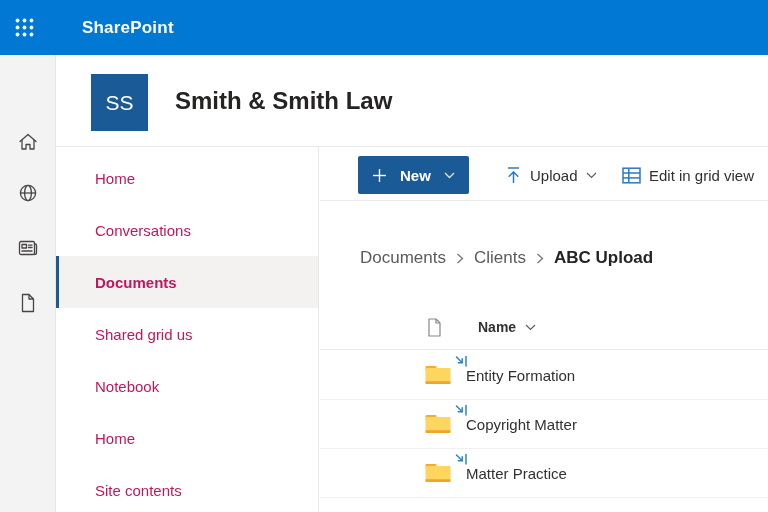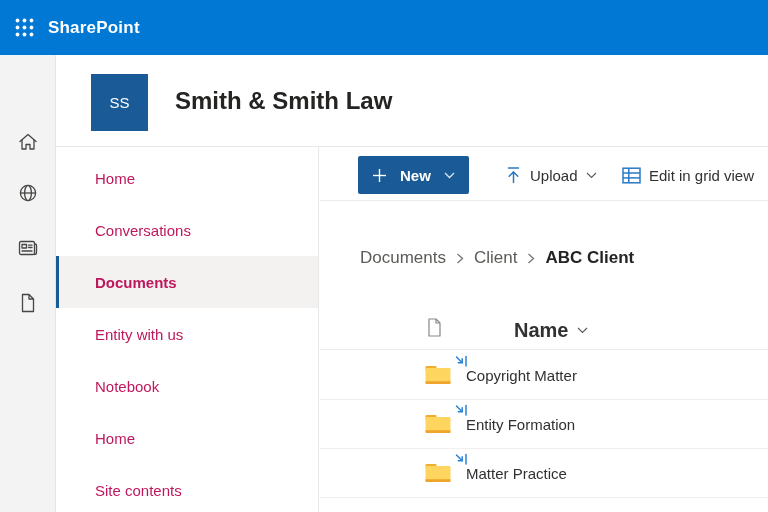--- a/index.html
+++ b/index.html
@@ -7,29 +7,29 @@
   body {
     position:relative; overflow:hidden; background:#fff;
     font-family:"Liberation Sans","DejaVu Sans",sans-serif;
     color:#323130; -webkit-font-smoothing:antialiased;
   }
   svg { display:block; }
 
   
   .topbar { position:absolute; left:0; top:0; width:768px; height:55px; background:#0078d4; display:flex; align-items:center; }
   .waffle-btn { width:48px; height:55px; display:flex; align-items:center; justify-content:center; background:transparent; border:none; cursor:pointer; }
-  .sp-title { color:#fff; font-size:17px; font-weight:700; margin-left:0; letter-spacing:.2px; cursor:pointer; }
+  .sp-title { color:#fff; font-size:17px; font-weight:700; margin-left:34px; letter-spacing:.2px; cursor:pointer; }
 
   
   .rail { position:absolute; left:0; top:55px; width:56px; height:457px; background:#f3f3f3; border-right:1px solid #e5e5e5; }
   .rail-btn { position:absolute; left:18px; width:20px; height:20px; background:transparent; border:none; cursor:pointer; padding:0; }
 
   
   .site-logo { position:absolute; left:91px; top:74px; width:57px; height:57px; background:#1a5a96; color:#fff;
-               display:flex; align-items:center; justify-content:center; font-size:15px; font-weight:400; cursor:pointer; }
+               display:flex; align-items:center; justify-content:center; font-size:21px; font-weight:400; cursor:pointer; }
   .site-title { position:absolute; left:175px; top:87px; font-size:24px; font-weight:700; color:#252423; }
   .header-divider { position:absolute; left:56px; top:146px; width:712px; height:1px; background:#e8e8e8; }
 
   
   .nav { position:absolute; left:56px; top:147px; width:263px; height:365px; background:#fff; border-right:1px solid #e8e8e8; padding-top:5px; }
   .nav-item { height:52px; display:flex; align-items:center; padding-left:36px; border-left:3px solid transparent;
               font-size:15px; color:#be185d; cursor:pointer; }
   .nav-item.selected { background:#f3f2f1; border-left-color:#1a5a96; font-weight:700; }
 
   
@@ -42,21 +42,21 @@
              font-size:15px; color:#323130; cursor:pointer; font-family:inherit; white-space:nowrap; }
   .upload-btn { left:185px; }
   .grid-btn { left:302px; }
 
   .breadcrumb { position:absolute; left:40px; top:101px; display:flex; align-items:center; gap:10px; font-size:17px; }
   .crumb { color:#5d5b58; cursor:pointer; }
   .crumb.current { color:#252423; font-weight:700; cursor:default; }
 
   .list-header { position:absolute; left:0; top:160px; width:448px; height:43px; border-bottom:1px solid #edebe9; }
   .list-header .hdr-icon { position:absolute; left:107px; top:11px; }
-  .hdr-name { position:absolute; left:158px; top:12px; display:flex; align-items:center; gap:9px; font-size:20px; font-weight:700; color:#323130; cursor:pointer;margin-left:36px; }
+  .hdr-name { position:absolute; left:158px; top:12px; display:flex; align-items:center; gap:9px; font-size:14px; font-weight:700; color:#323130; cursor:pointer; }
 
   .rows { position:absolute; left:0; top:204px; width:448px; }
   .row { position:relative; height:49px; border-bottom:1px solid #f0efee; cursor:pointer; }
   .row .folder { position:absolute; left:105px; top:14px; }
   .row .badge { position:absolute; left:135px; top:4px; }
   .row .row-name { position:absolute; left:146px; top:0; height:49px; display:flex; align-items:center; font-size:15px; color:#323130; }
 </style>
 </head>
 <body>
 
@@ -112,21 +112,21 @@
 </div>
 
 <div class="site-logo">SS</div>
 <h1 class="site-title">Smith &amp; Smith Law</h1>
 <div class="header-divider"></div>
 
 <nav class="nav">
   <div class="nav-item">Home</div>
   <div class="nav-item">Conversations</div>
   <div class="nav-item selected">Documents</div>
-  <div class="nav-item">Entity with us</div>
+  <div class="nav-item">Shared grid us</div>
   <div class="nav-item">Notebook</div>
   <div class="nav-item">Home</div>
   <div class="nav-item">Site contents</div>
 </nav>
 
 <main class="content">
 
   <div class="toolbar">
     <button class="new-btn">
       <svg width="15" height="15" viewBox="0 0 15 15" stroke="#ffffff" stroke-width="1.4">
@@ -160,25 +160,25 @@
       </svg>
       <span>Edit in grid view</span>
     </button>
   </div>
 
   <div class="breadcrumb">
     <span class="crumb">Documents</span>
     <svg width="8" height="11" viewBox="0 0 8 11" fill="none" stroke="#767676" stroke-width="1.3">
       <polyline points="1.5,1 6.5,5.5 1.5,10"></polyline>
     </svg>
-    <span class="crumb">Client</span>
+    <span class="crumb">Clients</span>
     <svg width="8" height="11" viewBox="0 0 8 11" fill="none" stroke="#767676" stroke-width="1.3">
       <polyline points="1.5,1 6.5,5.5 1.5,10"></polyline>
     </svg>
-    <span class="crumb current">ABC Client</span>
+    <span class="crumb current">ABC Upload</span>
   </div>
 
   <div class="list-header">
     <svg class="hdr-icon" width="15" height="19" viewBox="0 0 15 19" fill="none" stroke="#8a8886" stroke-width="1.2" stroke-linejoin="round">
       <path d="M2 1 H9 L13 5 V18 H2 Z"></path>
       <path d="M9 1 V5 H13"></path>
     </svg>
     <div class="hdr-name">
       <span>Name</span>
       <svg width="11" height="7" viewBox="0 0 11 7" fill="none" stroke="#605e5c" stroke-width="1.2">
@@ -193,35 +193,35 @@
       <svg class="folder" width="26" height="20" viewBox="0 0 26 20">
         <rect x="0.5" y="1" width="11" height="5" rx="1" fill="#efae2e"></rect>
         <rect x="0.5" y="3" width="25" height="16" rx="1" fill="#fdd55f"></rect>
         <path d="M0.5 16.2 H25.5 V18 A1 1 0 0 1 24.5 19 H1.5 A1 1 0 0 1 0.5 18 Z" fill="#eda52c"></path>
       </svg>
       <svg class="badge" width="13" height="14" viewBox="0 0 13 14" fill="none" stroke="#2b83d4" stroke-width="1.5" stroke-linecap="round">
         <line x1="11" y1="1.5" x2="11" y2="11"></line>
         <line x1="1.5" y1="2" x2="7" y2="7.5"></line>
         <polyline points="7.2,3.8 7.2,7.7 3.3,7.7"></polyline>
       </svg>
-      <span class="row-name">Copyright Matter</span>
+      <span class="row-name">Entity Formation</span>
     </div>
 
     <div class="row">
       <svg class="folder" width="26" height="20" viewBox="0 0 26 20">
         <rect x="0.5" y="1" width="11" height="5" rx="1" fill="#efae2e"></rect>
         <rect x="0.5" y="3" width="25" height="16" rx="1" fill="#fdd55f"></rect>
         <path d="M0.5 16.2 H25.5 V18 A1 1 0 0 1 24.5 19 H1.5 A1 1 0 0 1 0.5 18 Z" fill="#eda52c"></path>
       </svg>
       <svg class="badge" width="13" height="14" viewBox="0 0 13 14" fill="none" stroke="#2b83d4" stroke-width="1.5" stroke-linecap="round">
         <line x1="11" y1="1.5" x2="11" y2="11"></line>
         <line x1="1.5" y1="2" x2="7" y2="7.5"></line>
         <polyline points="7.2,3.8 7.2,7.7 3.3,7.7"></polyline>
       </svg>
-      <span class="row-name">Entity Formation</span>
+      <span class="row-name">Copyright Matter</span>
     </div>
 
     <div class="row">
       <svg class="folder" width="26" height="20" viewBox="0 0 26 20">
         <rect x="0.5" y="1" width="11" height="5" rx="1" fill="#efae2e"></rect>
         <rect x="0.5" y="3" width="25" height="16" rx="1" fill="#fdd55f"></rect>
         <path d="M0.5 16.2 H25.5 V18 A1 1 0 0 1 24.5 19 H1.5 A1 1 0 0 1 0.5 18 Z" fill="#eda52c"></path>
       </svg>
       <svg class="badge" width="13" height="14" viewBox="0 0 13 14" fill="none" stroke="#2b83d4" stroke-width="1.5" stroke-linecap="round">
         <line x1="11" y1="1.5" x2="11" y2="11"></line>

